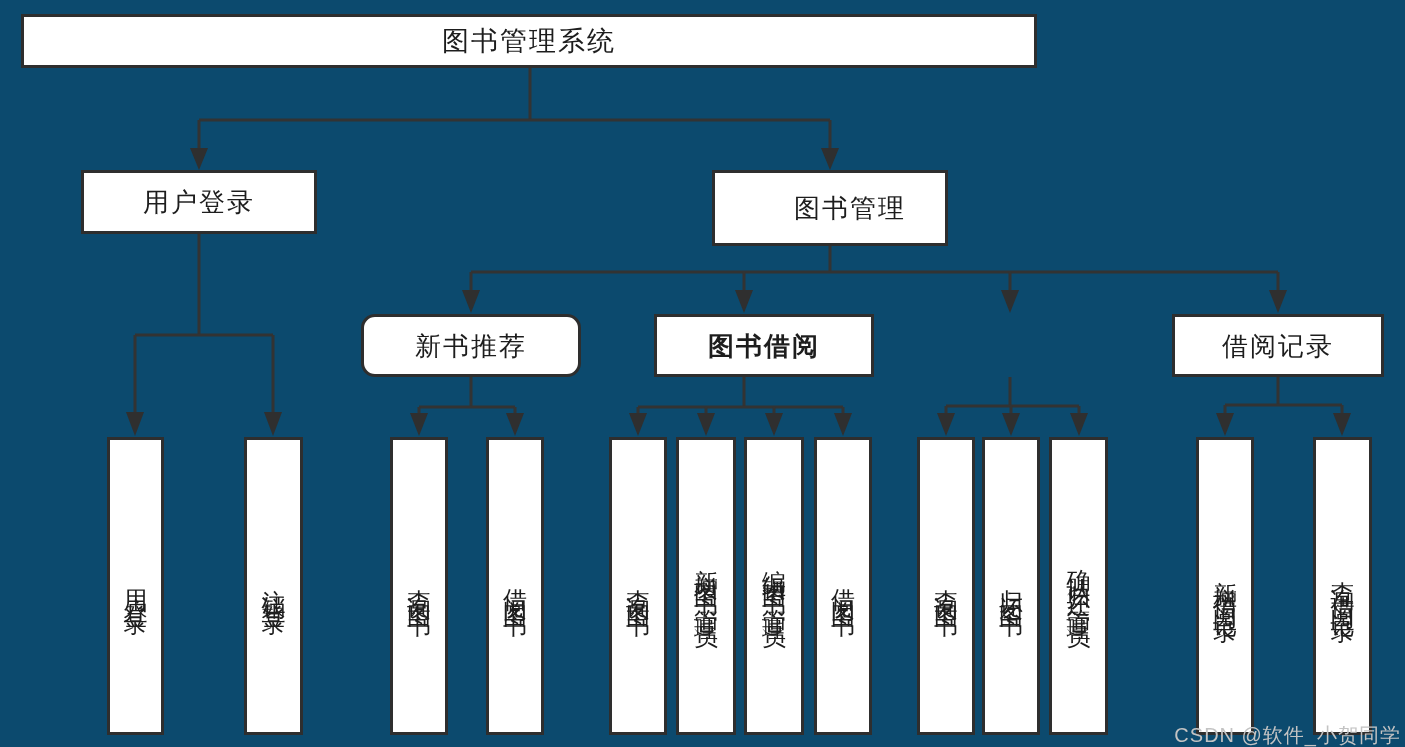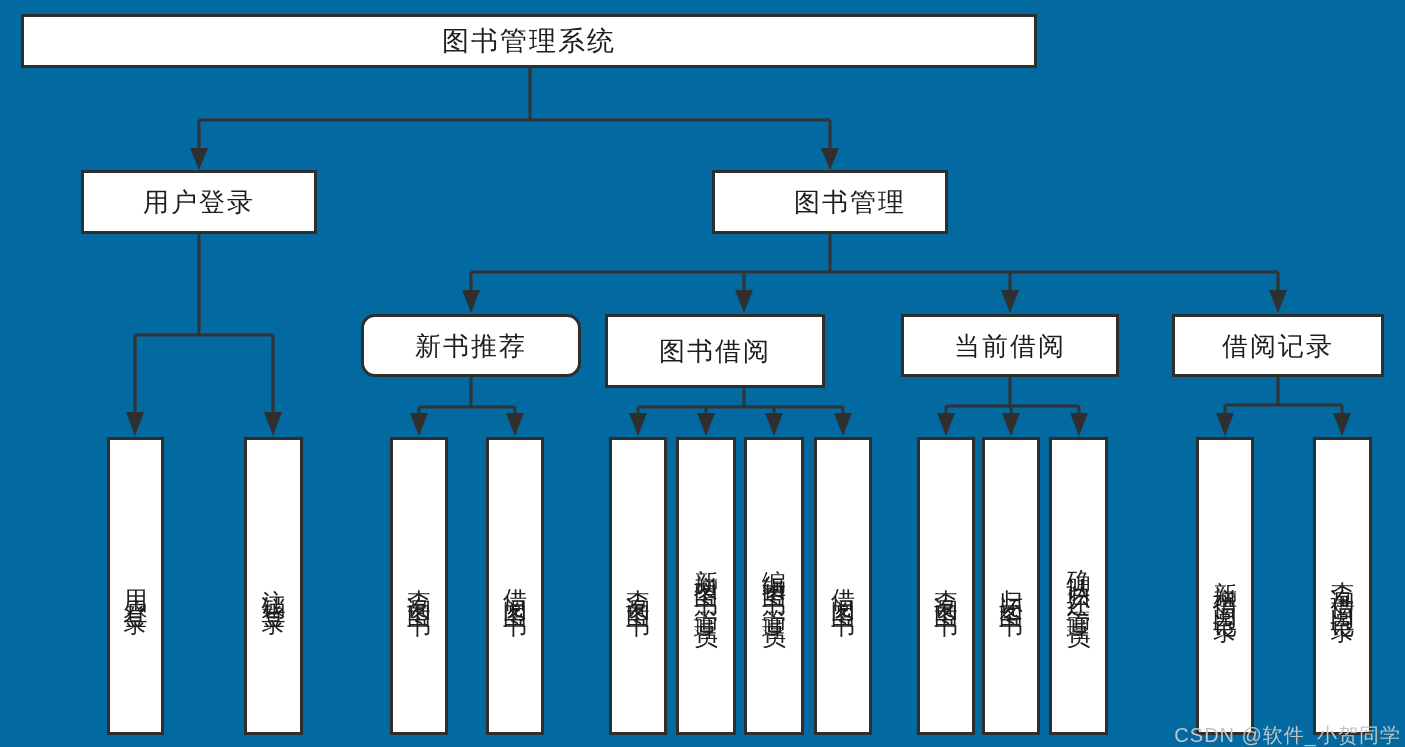--- a/index.html
+++ b/index.html
@@ -4,21 +4,21 @@
 <style>
   html, body {
     margin: 0;
     padding: 0;
     background: #ffffff;
   }
   .canvas {
     position: relative;
     width: 1405px;
     height: 747px;
-    background: #0369a1;
+    background: #0c4a6e;
     font-family: "Liberation Sans", "DejaVu Sans", sans-serif;
     overflow: hidden;
   }
   .connectors {
     position: absolute;
     left: 0;
     top: 0;
     width: 1405px;
     height: 747px;
   }
@@ -143,25 +143,24 @@
       <path d="M1225,405 V415"></path>
       <polygon points="1216,413 1234,413 1225,436"></polygon>
       <path d="M1342,405 V415"></path>
       <polygon points="1333,413 1351,413 1342,436"></polygon>
     </g>
   </svg>
 
   <div class="node root" style="left:21px; top:14px; width:1016px; height:54px;">图书管理系统</div>
 
   <div class="node" style="left:81px; top:170px; width:236px; height:64px;">用户登录</div>
-  <div class="node" style="left:712px; top:170px; width:236px; height:64px;padding-left:40px;">图书管理</div>
+  <div class="node" style="left:712px; top:170px; width:236px; height:76px;padding-left:40px;">图书管理</div>
 
   <div class="node" style="left:361px; top:314px; width:220px; height:63px;border-radius:14px;">新书推荐</div>
-  <div class="node" style="left:605px; top:314px; width:220px; height:74px;">图书借阅</div>
-  <div class="node" style="left:901px; top:314px; width:218px; height:63px;">当前借阅</div>
+  <div class="node" style="left:654px; top:314px; width:220px; height:63px;font-weight:bold;">图书借阅</div>
   <div class="node" style="left:1172px; top:314px; width:212px; height:63px;">借阅记录</div>
 
   <div class="node v" style="left:107px; top:437px; width:57px; height:298px;">用户登录</div>
   <div class="node v" style="left:244px; top:437px; width:59px; height:298px;">注销登录</div>
 
   <div class="node v" style="left:390px; top:437px; width:58px; height:298px;">查询图书</div>
   <div class="node v" style="left:486px; top:437px; width:58px; height:298px;">借阅图书</div>
 
   <div class="node v" style="left:609px; top:437px; width:58px; height:298px;">查询图书</div>
   <div class="node v" style="left:676px; top:437px; width:60px; height:298px;">新增图书（管理员）</div>

